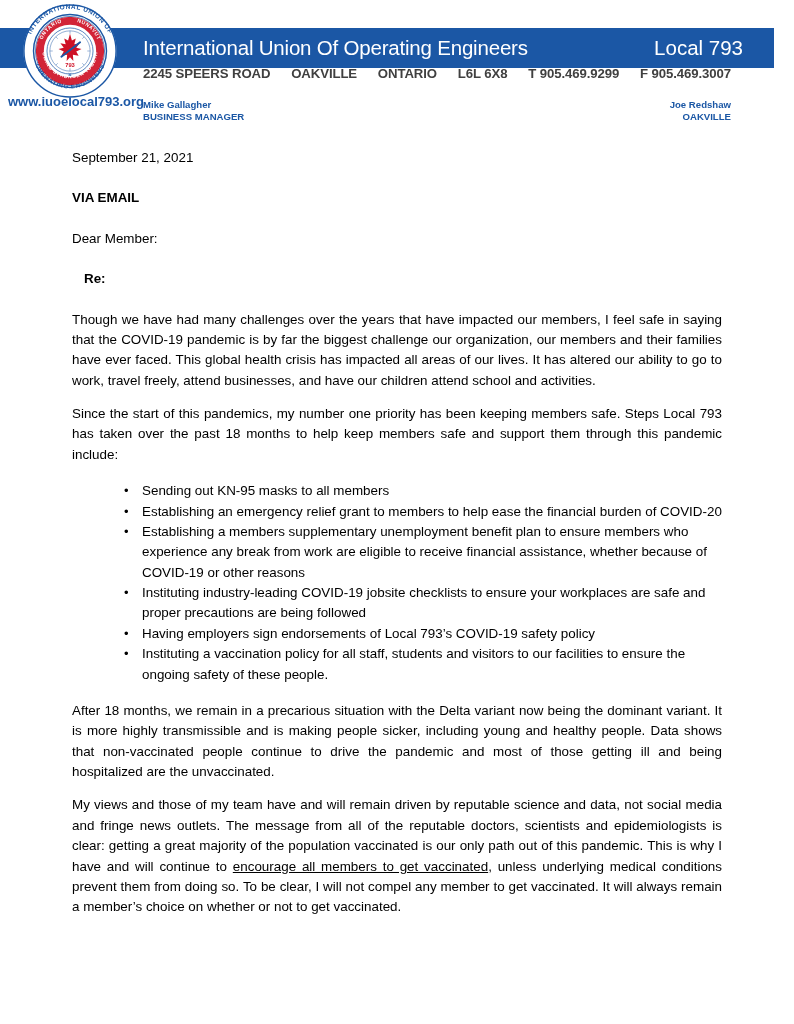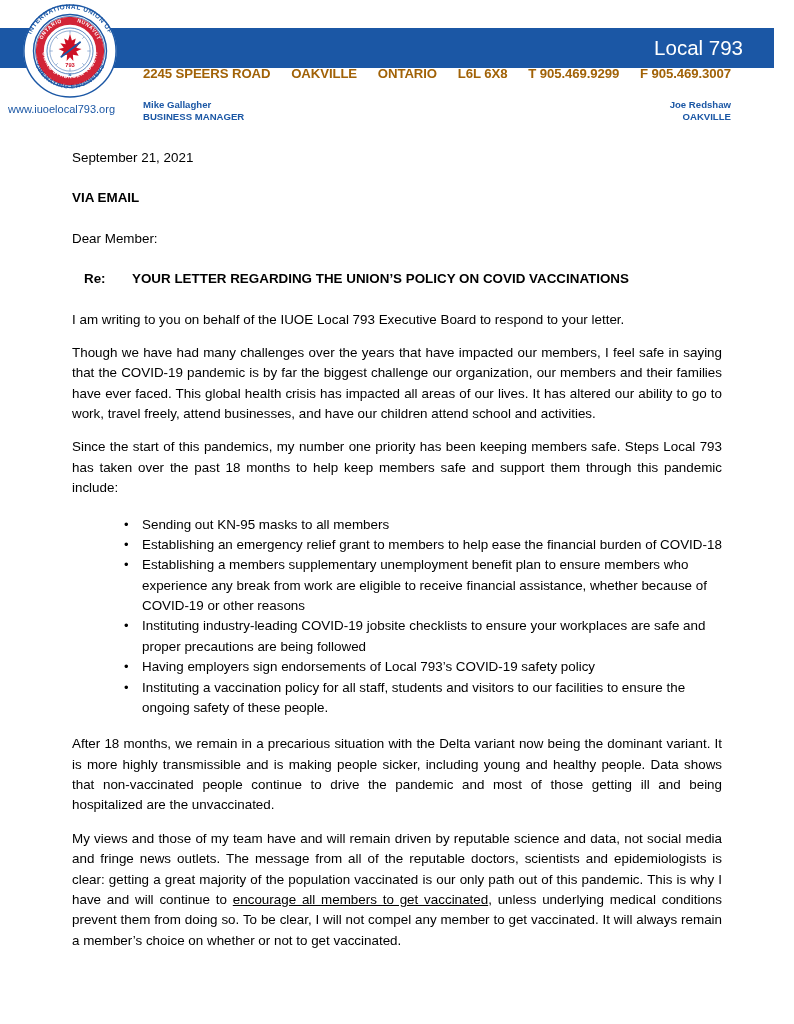--- a/index.html
+++ b/index.html
@@ -49,32 +49,32 @@
   .address-row {
     position: absolute;
     left: 143px;
     top: 66px;
     width: 588px;
     display: flex;
     justify-content: space-between;
     align-items: center;
     font-size: 13.2px;
     font-weight: bold;
-    color: #a16207;
+    color: #404040;
     letter-spacing: -0.1px;
     white-space: nowrap;
   }
   .address-row span { display: inline-block; }
 
   .website {
     position: absolute;
     left: 8px;
-    top: 103px;
-    font-size: 11px;
-    font-weight: normal;
+    top: 94px;
+    font-size: 13px;
+    font-weight: bold;
     color: #1B57A5;
     white-space: nowrap;
   }
   .officers {
     position: absolute;
     left: 143px;
     top: 90px;
     width: 588px;
     display: flex;
     justify-content: space-between;
@@ -143,20 +143,21 @@
   }
   .underline-phrase { text-decoration: underline; }
 </style>
 </head>
 <body>
 
 <div class="letterhead">
 
   <div class="blue-bar"></div>
 
+  <div class="bar-title">International Union Of Operating Engineers</div>
   <div class="bar-local">Local 793</div>
 
   <div class="address-row">
     <span>2245 SPEERS ROAD</span>
     <span>OAKVILLE</span>
     <span>ONTARIO</span>
     <span>L6L 6X8</span>
     <span>T 905.469.9299</span>
     <span>F 905.469.3007</span>
   </div>
@@ -228,32 +229,30 @@
 <div class="letter">
 
   <p class="date-line">September 21, 2021</p>
 
   <p class="via-email">VIA EMAIL</p>
 
   <p class="salutation">Dear Member:</p>
 
   <div class="re-line">
     <span class="re-label">Re:</span>
-    <span>YOUR LETTER REGARDING THE UNION’S POLICY ON COVID VACCINATIONS</span>
   </div>
 
-  <p class="para">I am writing to you on behalf of the IUOE Local 793 Executive Board to respond to your letter.</p>
 
   <p class="para">Though we have had many challenges over the years that have impacted our members, I feel safe in saying that the COVID-19 pandemic is by far the biggest challenge our organization, our members and their families have ever faced.  This global health crisis has impacted all areas of our lives.  It has altered our ability to go to work, travel freely, attend businesses, and have our children attend school and activities.</p>
 
   <p class="para">Since the start of this pandemics, my number one priority has been keeping members safe.  Steps Local 793 has taken over the past 18 months to help keep members safe and support them through this pandemic include:</p>
 
   <ul class="bullets">
     <li>Sending out KN-95 masks to all members</li>
-    <li>Establishing an emergency relief grant to members to help ease the financial burden of COVID-18</li>
+    <li>Establishing an emergency relief grant to members to help ease the financial burden of COVID-20</li>
     <li>Establishing a members supplementary unemployment benefit plan to ensure members who experience any break from work are eligible to receive financial assistance, whether because of COVID-19 or other reasons</li>
     <li>Instituting industry-leading COVID-19 jobsite checklists to ensure your workplaces are safe and proper precautions are being followed</li>
     <li>Having employers sign endorsements of Local 793’s COVID-19 safety policy</li>
     <li>Instituting a vaccination policy for all staff, students and visitors to our facilities to ensure the ongoing safety of these people.</li>
   </ul>
 
   <p class="para">After 18 months, we remain in a precarious situation with the Delta variant now being the dominant variant.  It is more highly transmissible and is making people sicker, including young and healthy people.  Data shows that non-vaccinated people continue to drive the pandemic and most of those getting ill and being hospitalized are the unvaccinated.</p>
 
   <p class="para para-last"><span>My views and those of my team have and will remain driven by reputable science and data, not social media and fringe news outlets.  The message from all of the reputable doctors, scientists and epidemiologists is clear: getting a great majority of the population vaccinated is our only path out of this pandemic.  This is why I have and will continue to </span><span class="underline-phrase">encourage all members to get vaccinated</span><span>, unless underlying medical conditions prevent them from doing so. To be clear, I will not compel any member to get vaccinated.  It will always remain a member’s choice on whether or not to get vaccinated.</span></p>
 

